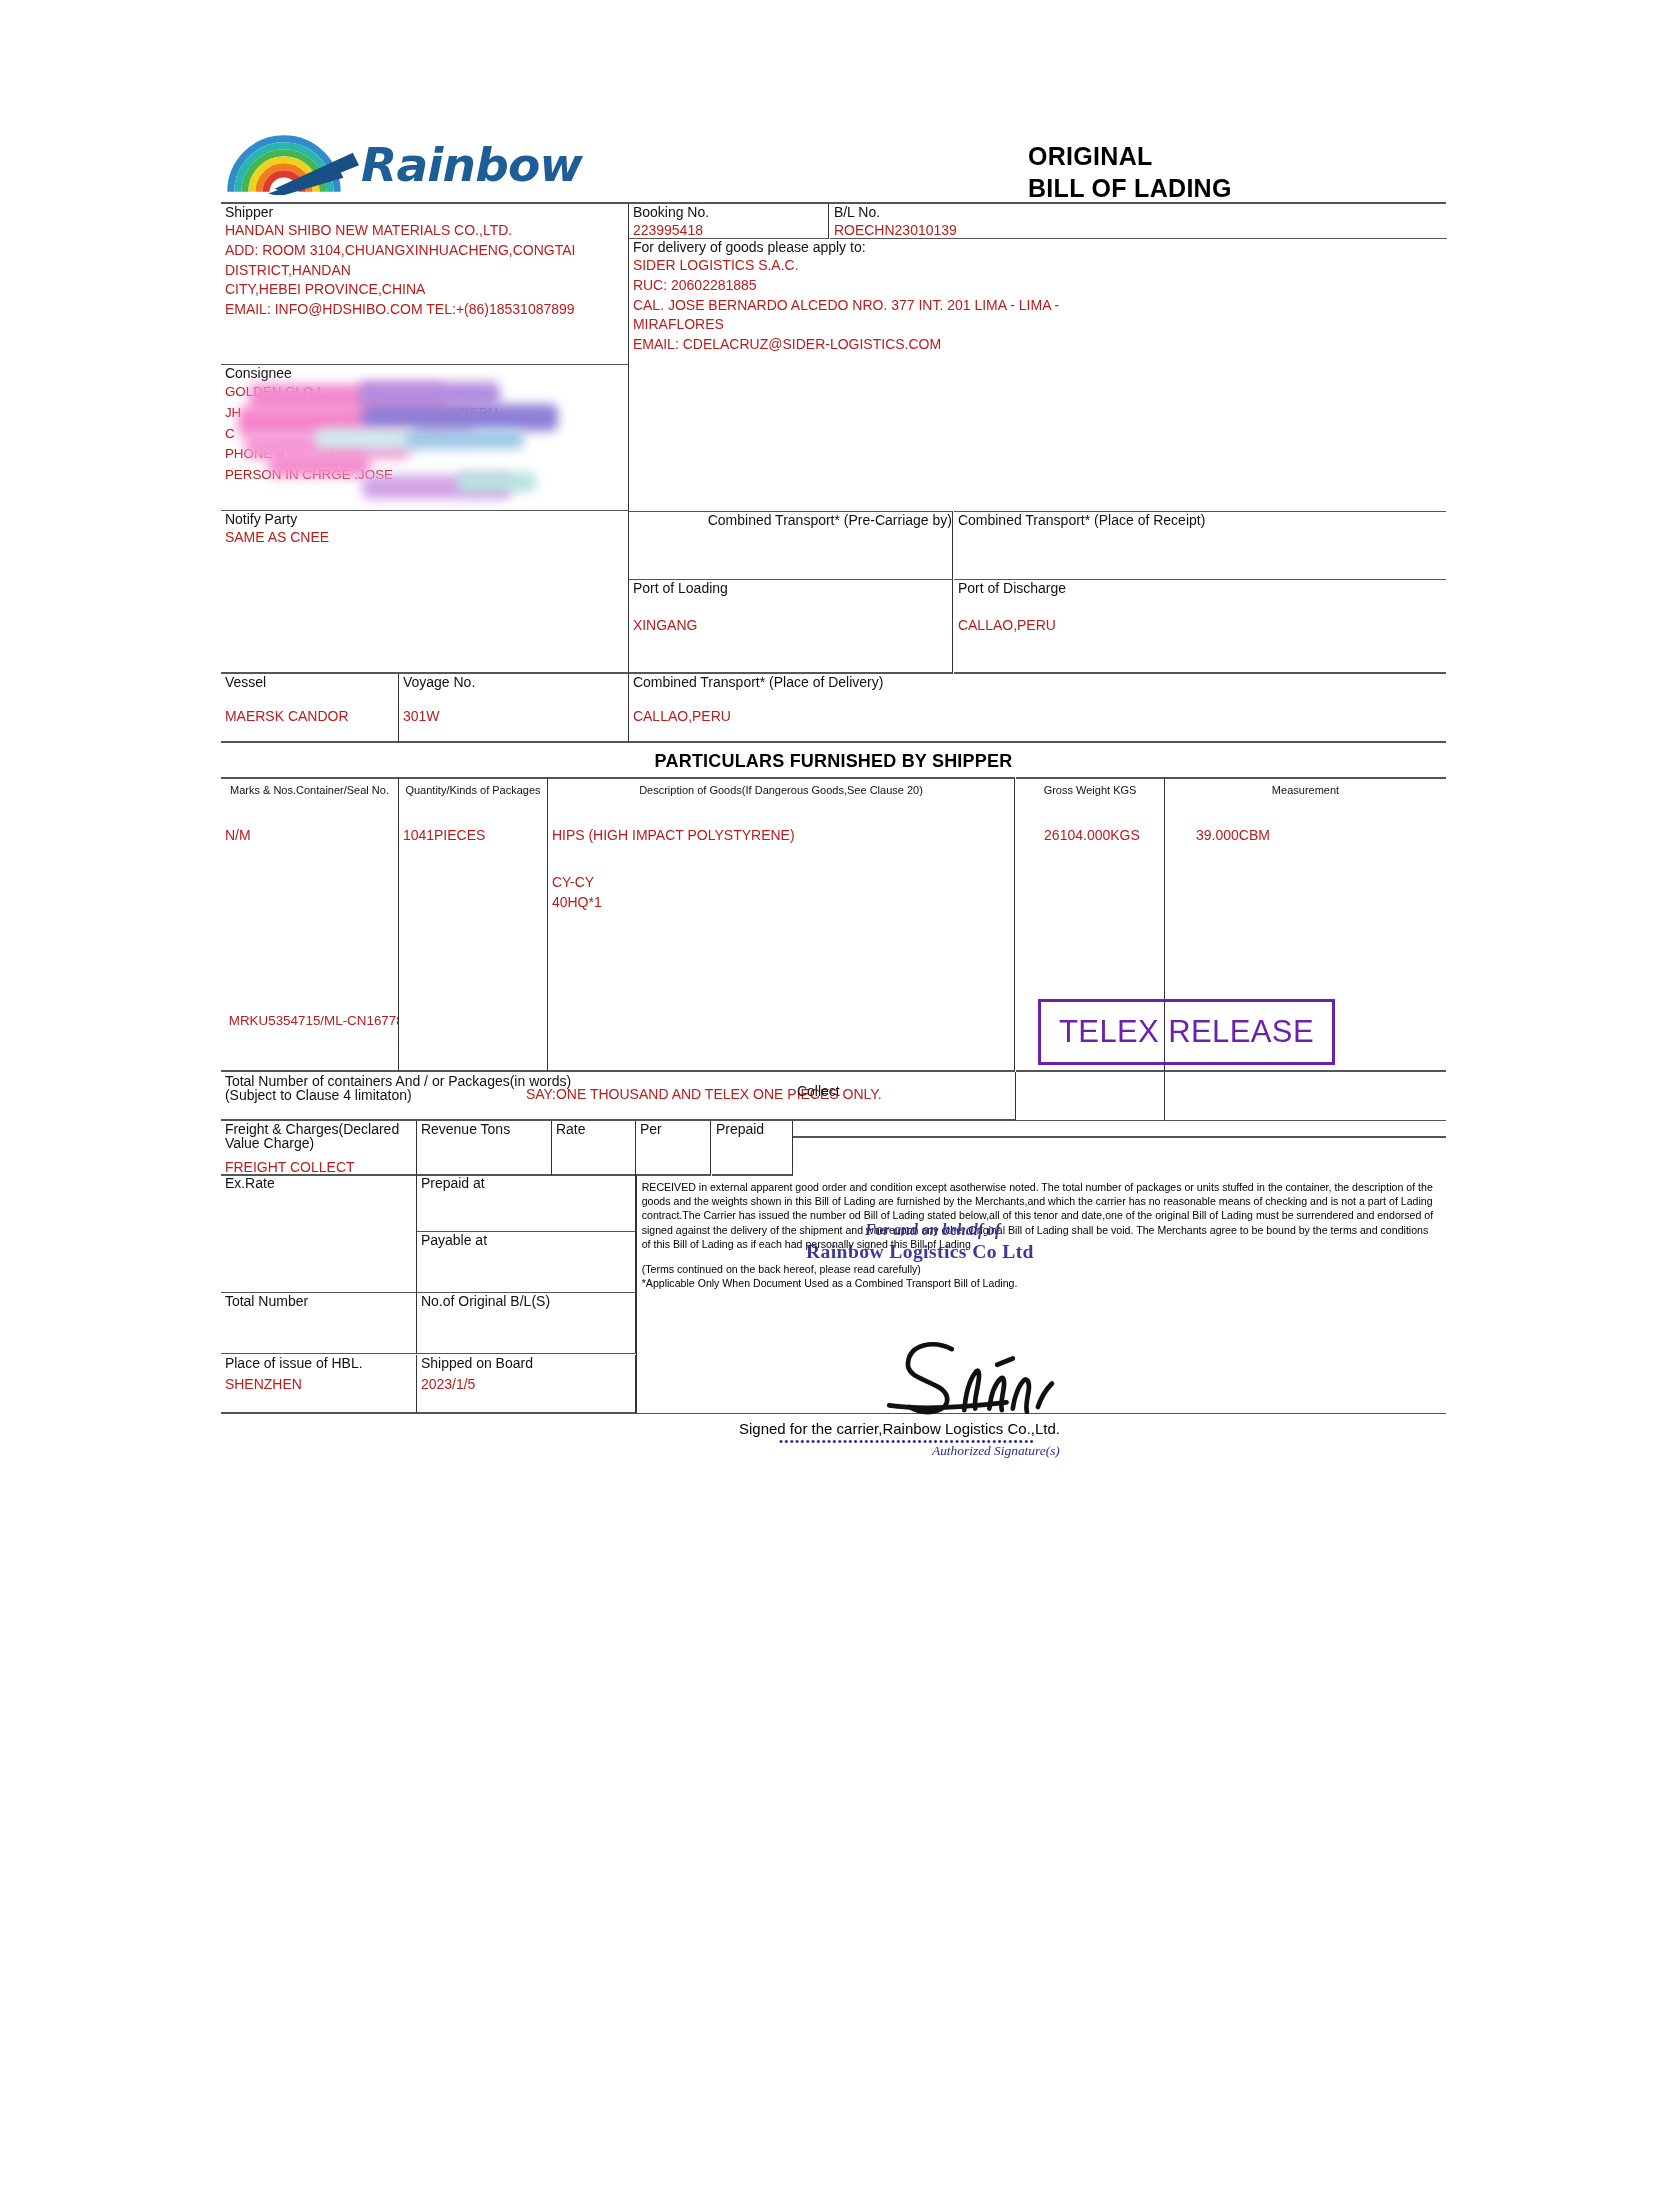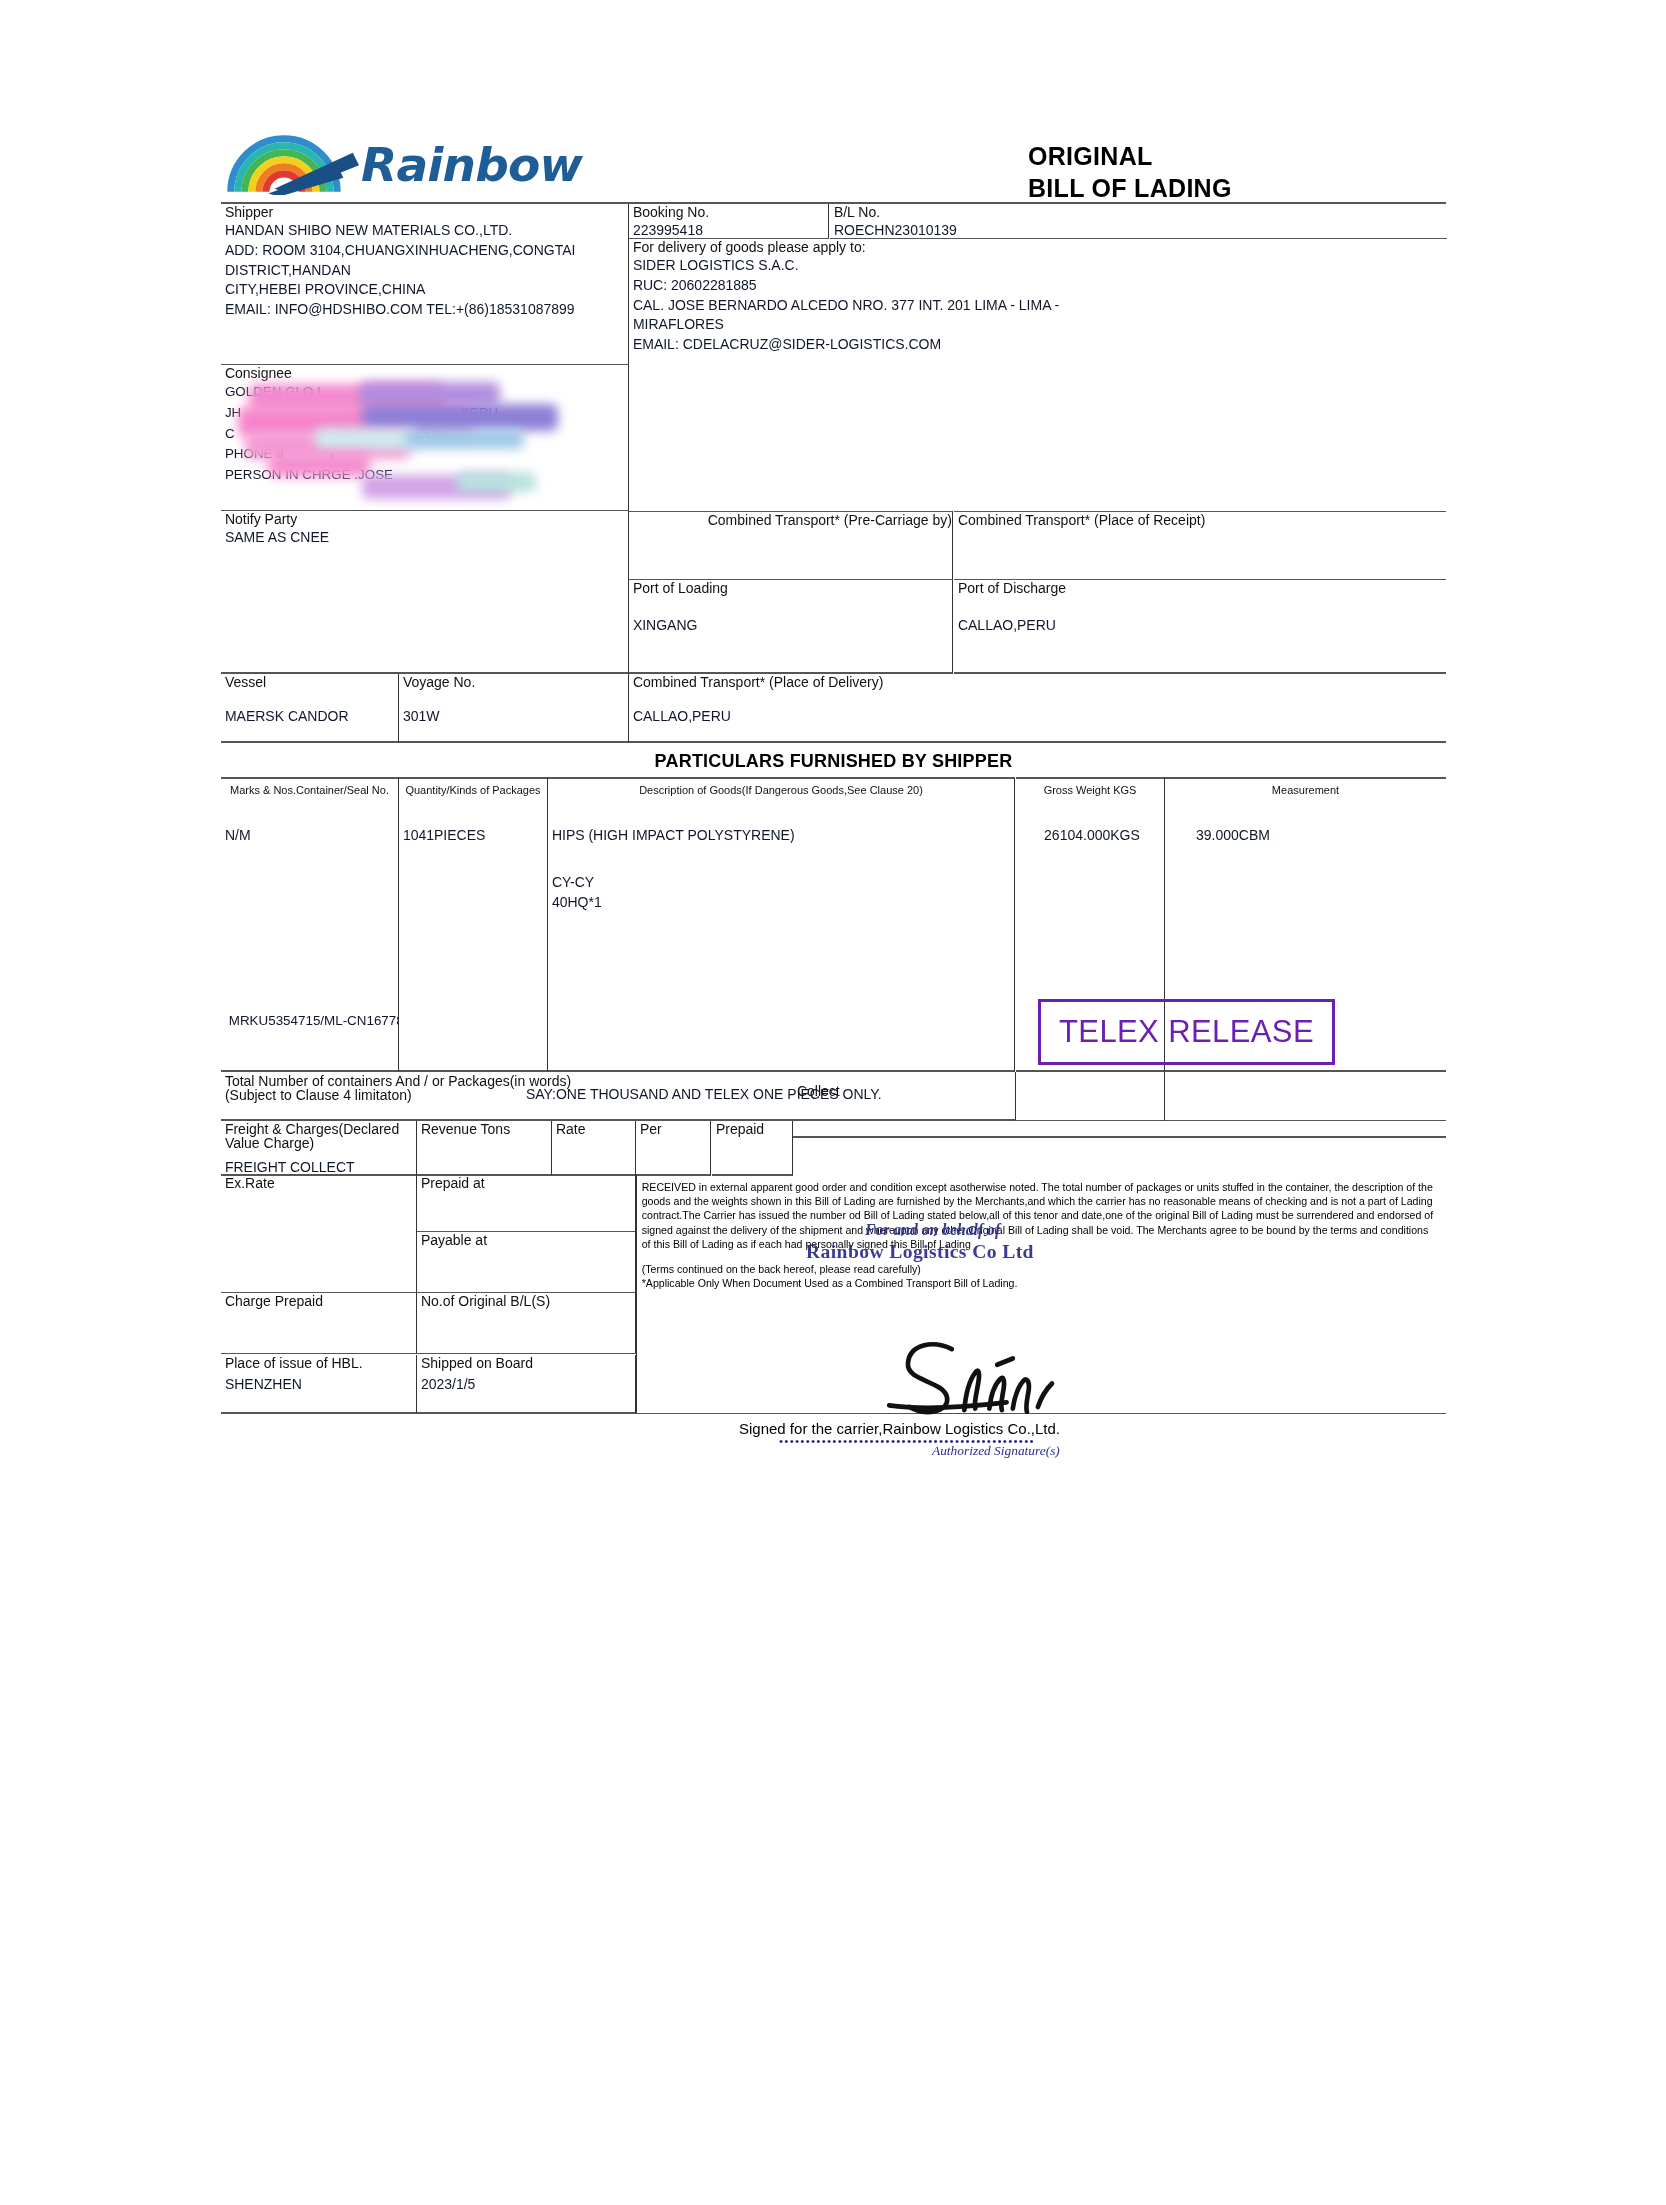--- a/index.html
+++ b/index.html
@@ -84,21 +84,21 @@
 
   .lab {
     font-size: 14px;
     line-height: 13.4px;
     color: #111;
     padding: 2.4px 0 0 3.9px;
   }
   .val {
     font-size: 14px;
     line-height: 19.6px;
-    color: #0f172a;
+    color: #b91c1c;
     padding: 1.6px 0 0 3.9px;
     white-space: pre-line;
   }
   .val-sm { font-size: 13.4px; line-height: 19px; }
   .pad-gap { padding-top: 20.4px; }
 
   
   .particulars {
     position: absolute;
     left: 0;
@@ -382,21 +382,21 @@
       <div class="cell br bbl" style="left:196px; top:971px; width:219px; height:57px;">
         <div class="lab">Prepaid at</div>
         <div class="val"></div>
       </div>
       <div class="cell br bbl" style="left:196px; top:1028px; width:219px; height:61px;">
         <div class="lab">Payable at</div>
         <div class="val"></div>
       </div>
 
       <div class="cell br bbl" style="left:0px; top:1089px; width:196px; height:61px;">
-        <div class="lab">Charge Prepaid</div>
+        <div class="lab">Total Number</div>
         <div class="val"></div>
       </div>
       <div class="cell br bbl" style="left:196px; top:1089px; width:219px; height:61px;">
         <div class="lab">No.of Original B/L(S)</div>
         <div class="val"></div>
       </div>
 
       <div class="cell br bb" style="left:0px; top:1151px; width:196px; height:59px;">
         <div class="lab">Place of issue of HBL.</div>
         <div class="val" style="padding-top:4.7px;">SHENZHEN</div>

